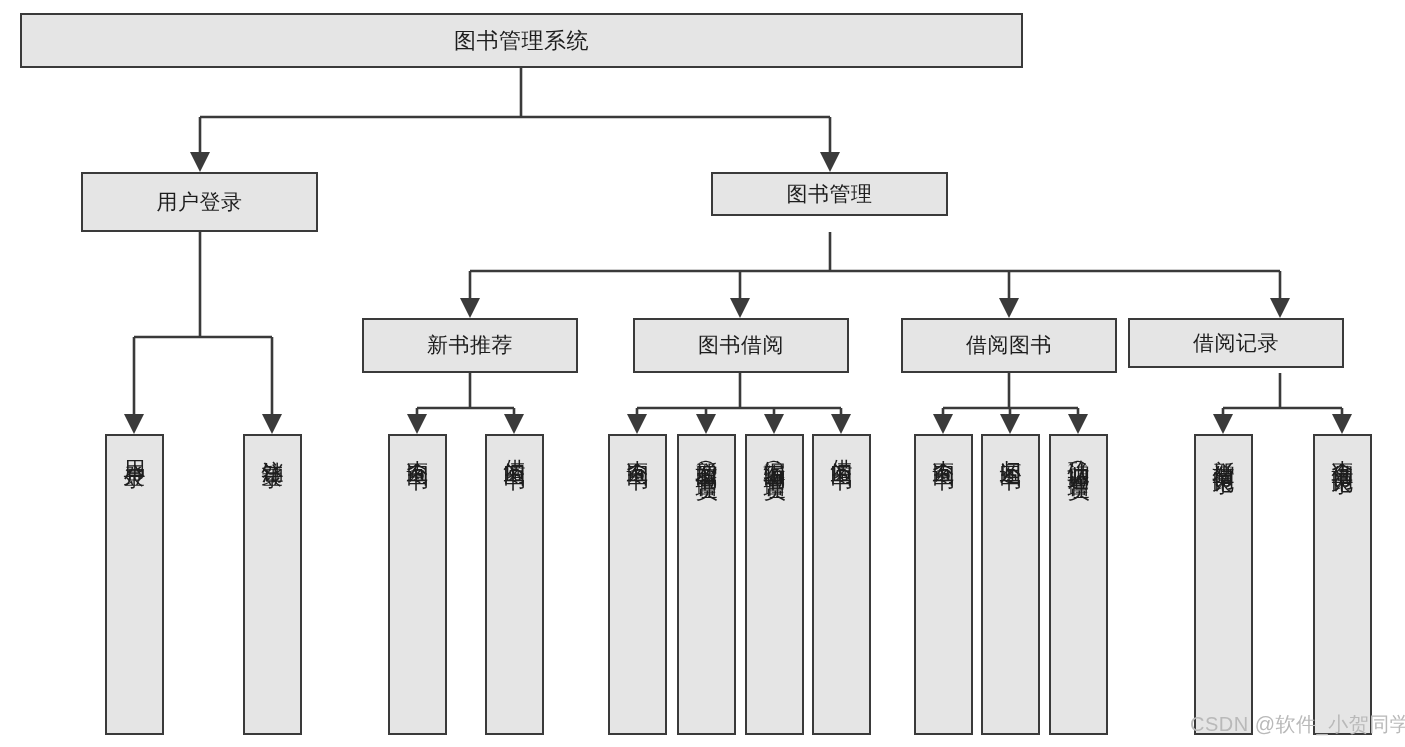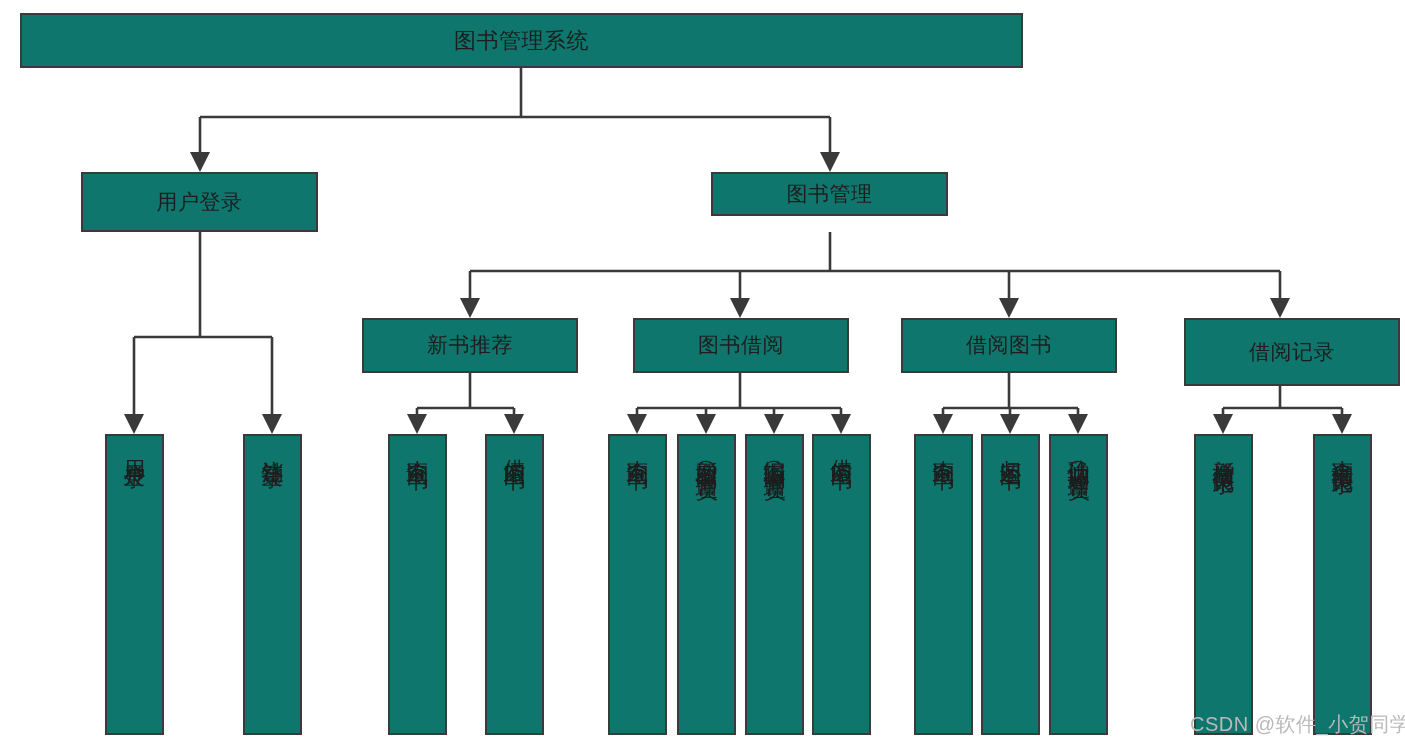--- a/index.html
+++ b/index.html
@@ -22,21 +22,21 @@
     left: 0;
     top: 0;
     width: 1405px;
     height: 747px;
     pointer-events: none;
   }
   .node {
     position: absolute;
     box-sizing: border-box;
     border: 2.5px solid #3a3a3a;
-    background: #0f766e;
+    background: #e5e5e5;
     display: flex;
     align-items: center;
     justify-content: center;
     color: #1d1d1d;
     overflow: hidden;
   }
   .node .label {
     display: block;
     text-align: center;
     line-height: 1.18;
@@ -164,21 +164,21 @@
 
   <div class="node h" style="left:362px; top:318px; width:216px; height:55px;">
     <span class="label">新书推荐</span>
   </div>
   <div class="node h" style="left:633px; top:318px; width:216px; height:55px;">
     <span class="label">图书借阅</span>
   </div>
   <div class="node h" style="left:901px; top:318px; width:216px; height:55px;">
     <span class="label">借阅图书</span>
   </div>
-  <div class="node h" style="left:1184px; top:318px; width:216px; height:68px;">
+  <div class="node h" style="left:1128px; top:318px; width:216px; height:50px;">
     <span class="label">借阅记录</span>
   </div>
 
   <div class="node v" style="left:105px; top:434px; width:59px; height:301px;">
     <span class="label">用户登录</span>
   </div>
   <div class="node v" style="left:243px; top:434px; width:59px; height:301px;">
     <span class="label">注销登录</span>
   </div>
 

